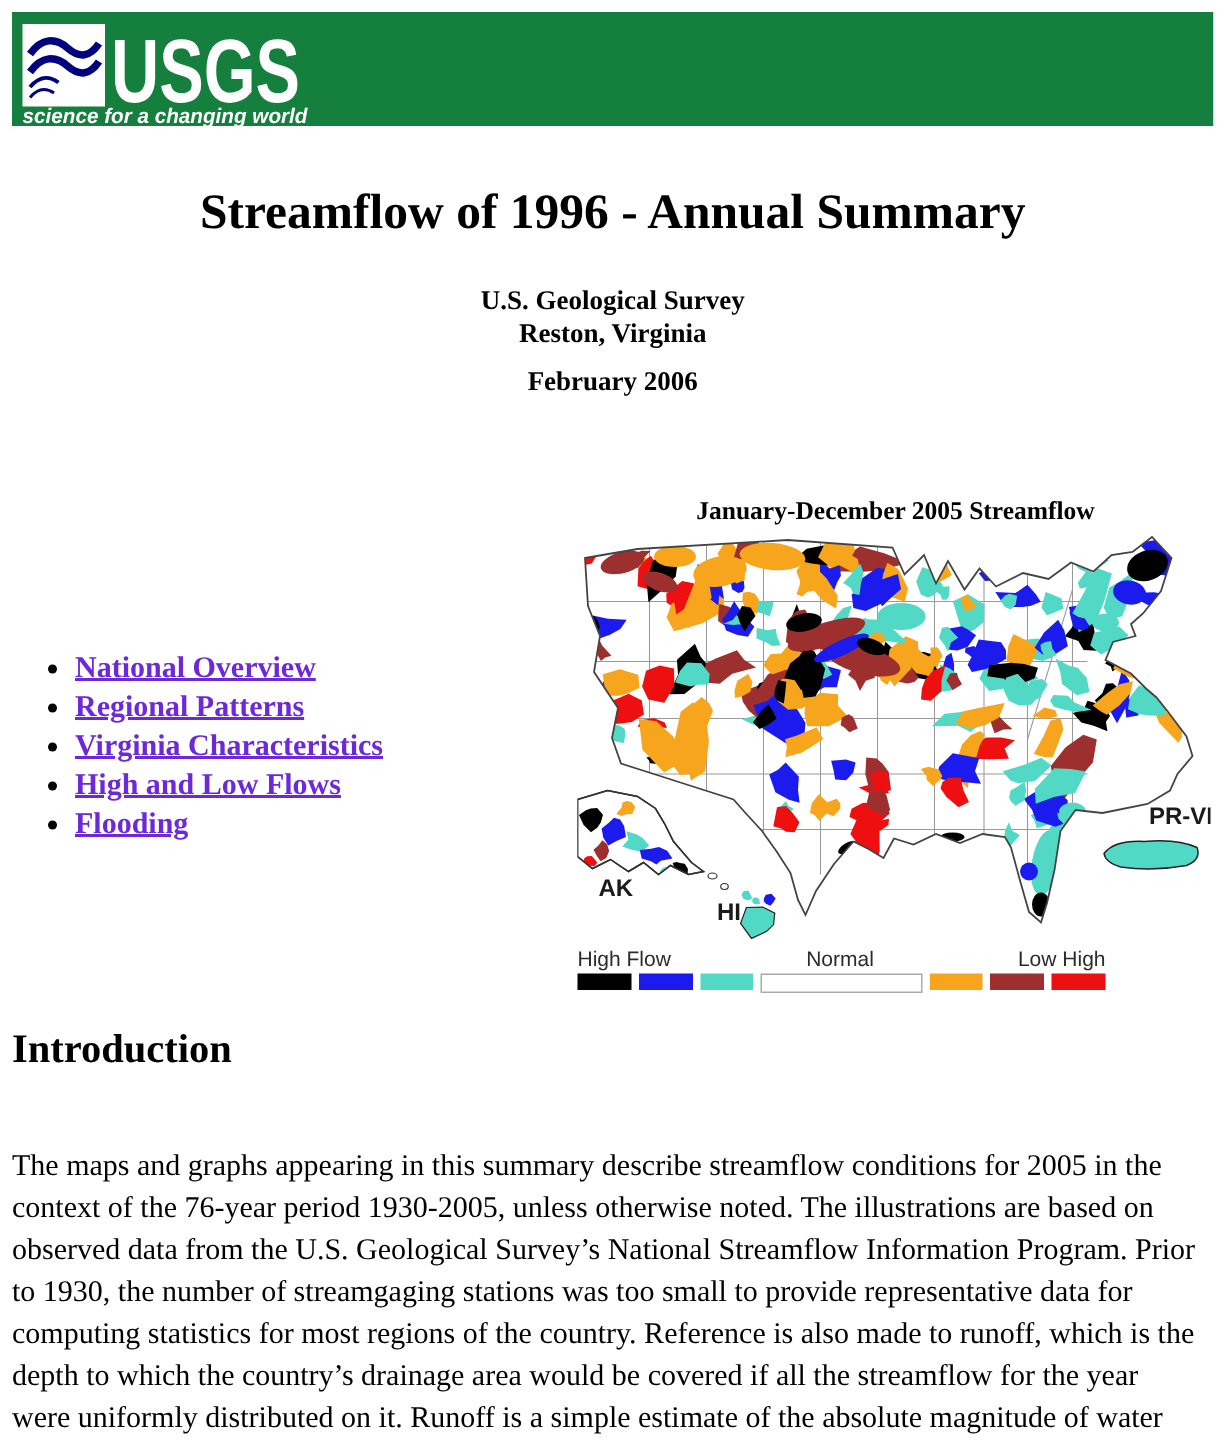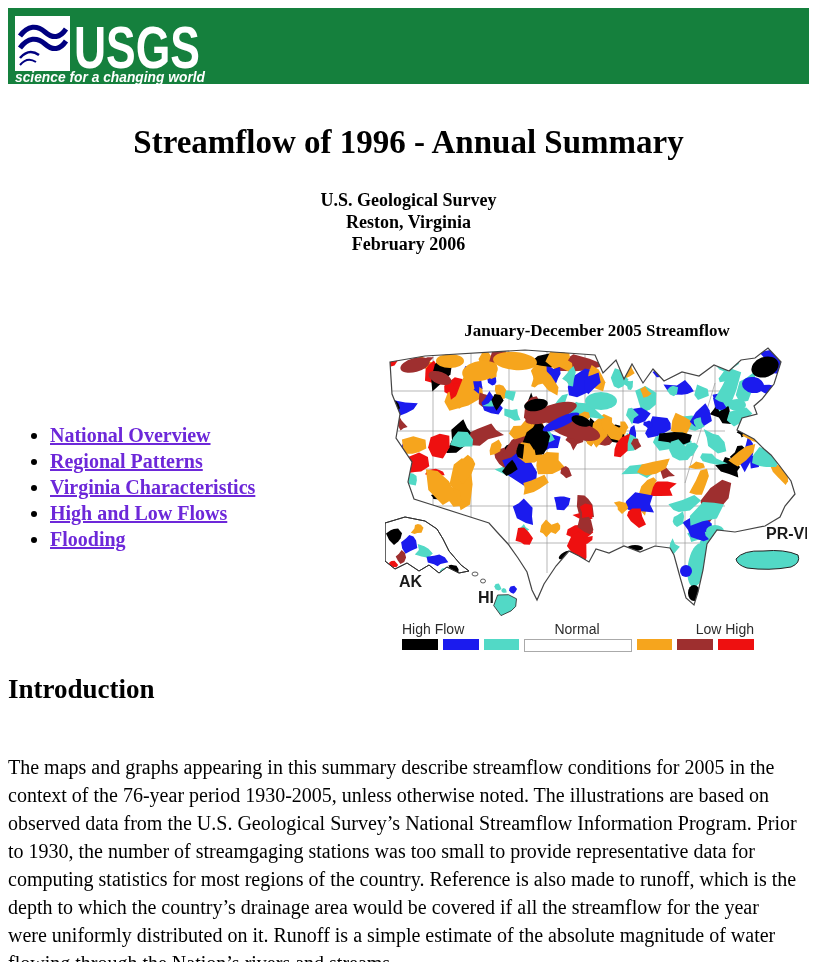--- a/index.html
+++ b/index.html
@@ -5,35 +5,35 @@
   html,body{margin:0;padding:0;background:#fff;}
   body{margin:8px;width:801px;font-family:"Liberation Serif",serif;color:#000;}
 
   
   .banner{position:relative;height:76px;background:#15803d;overflow:hidden;}
   .banner svg{position:absolute;left:4px;top:3px;}
 
   
   h1.page-title{font-size:33px;font-weight:bold;text-align:center;margin:40px 0 28px 0;}
   .subtitle{text-align:center;font-weight:bold;font-size:18px;line-height:22px;}
-  .subtitle-date{text-align:center;font-weight:bold;font-size:18px;margin-top:1px;}
+  .subtitle-date{text-align:center;font-weight:bold;font-size:18px;margin-top:11px;}
 
   
   .content-row{display:flex;align-items:center;margin-top:66px;}
   .toc-col{flex:1;}
   ul.toc{margin:0;padding-left:42px;}
   ul.toc li{font-size:20px;font-weight:bold;line-height:26px;}
   ul.toc a{color:#6d28d9;text-decoration:underline;}
 
   .map-col{width:424px;flex:none;}
   .map-title{font-size:17px;font-weight:bold;text-align:center;margin-bottom:2px;}
   .map-svg{display:block;}
 
   
-  .legend{margin-left:17px;width:352px;font-family:"Liberation Sans",sans-serif;text-align:center;}
+  .legend{width:352px;font-family:"Liberation Sans",sans-serif;text-align:center;}
   .legend-labels{position:relative;height:17px;font-size:14px;color:#2b2b2b;}
   .legend-labels .lab-high{position:absolute;left:0;top:0;}
   .legend-labels .lab-normal{position:absolute;left:175px;top:0;transform:translateX(-50%);}
   .legend-labels .lab-low{position:absolute;right:0;top:0;}
   .legend-swatches{display:flex;gap:5px;margin-top:1px;}
   .legend-swatches .sw{height:11px;}
 
   
   h2.intro-heading{font-size:27px;font-weight:bold;margin:22px 0 0 0;}
   p.intro-text{font-size:20px;line-height:1.4;margin:48px 12px 0 0;}

